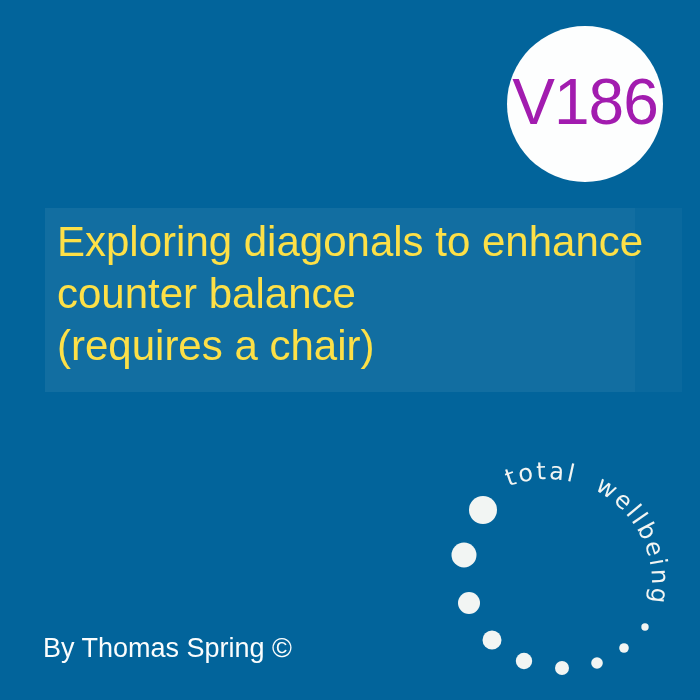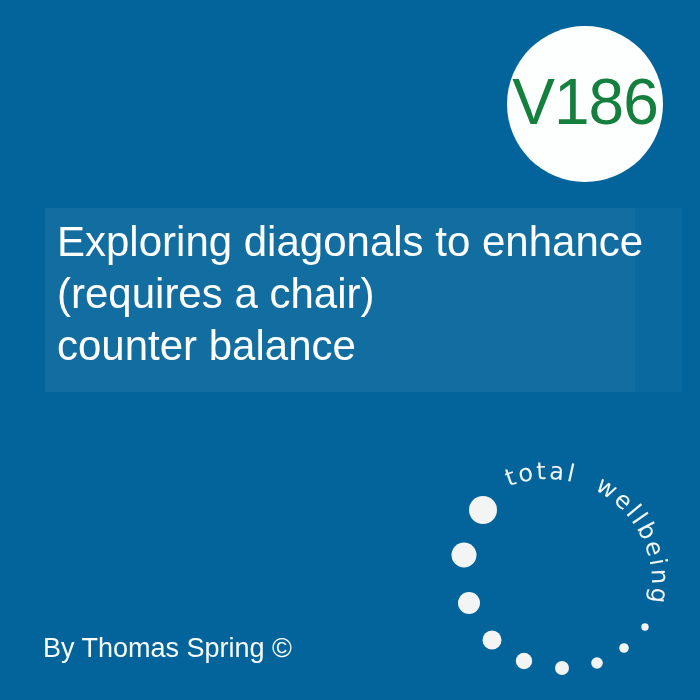--- a/index.html
+++ b/index.html
@@ -80,27 +80,27 @@
 </style>
 </head>
 <body>
 
 <div class="canvas" style="background: rgb(2, 100, 155);">
 
   <div class="panel panel-wide"></div>
   <div class="panel panel-narrow"></div>
 
   <div class="badge" style="background: rgb(253, 254, 254);">
-    <span class="badge-text" style="color: #15803d;">V186</span>
+    <span class="badge-text" style="color: #a21caf;">V186</span>
   </div>
 
-  <div class="title" style="color: #ffffff;">
+  <div class="title" style="color: #fde047;">
     <span class="tline">Exploring diagonals to enhance</span>
+    <span class="tline">counter balance</span>
     <span class="tline">(requires a chair)</span>
-    <span class="tline">counter balance</span>
   </div>
 
   <svg class="logo" viewBox="0 0 700 700" xmlns="http://www.w3.org/2000/svg">
     <defs>
       <path id="arcPath" d="M 504.1 488.7 A 104 104 0 0 1 645.7 618.6" fill="none"></path>
     </defs>
     <text class="arc-text" xml:space="preserve" style="fill: rgb(242, 245, 243);"><textPath href="#arcPath" xlink:href="#arcPath" startOffset="5" xml:space="preserve">total  wellbeing</textPath></text>
     <g class="dots">
         <circle cx="483" cy="510" r="14" fill="#F2F5F3"></circle>
         <circle cx="464" cy="555" r="12.5" fill="#F2F5F3"></circle>

